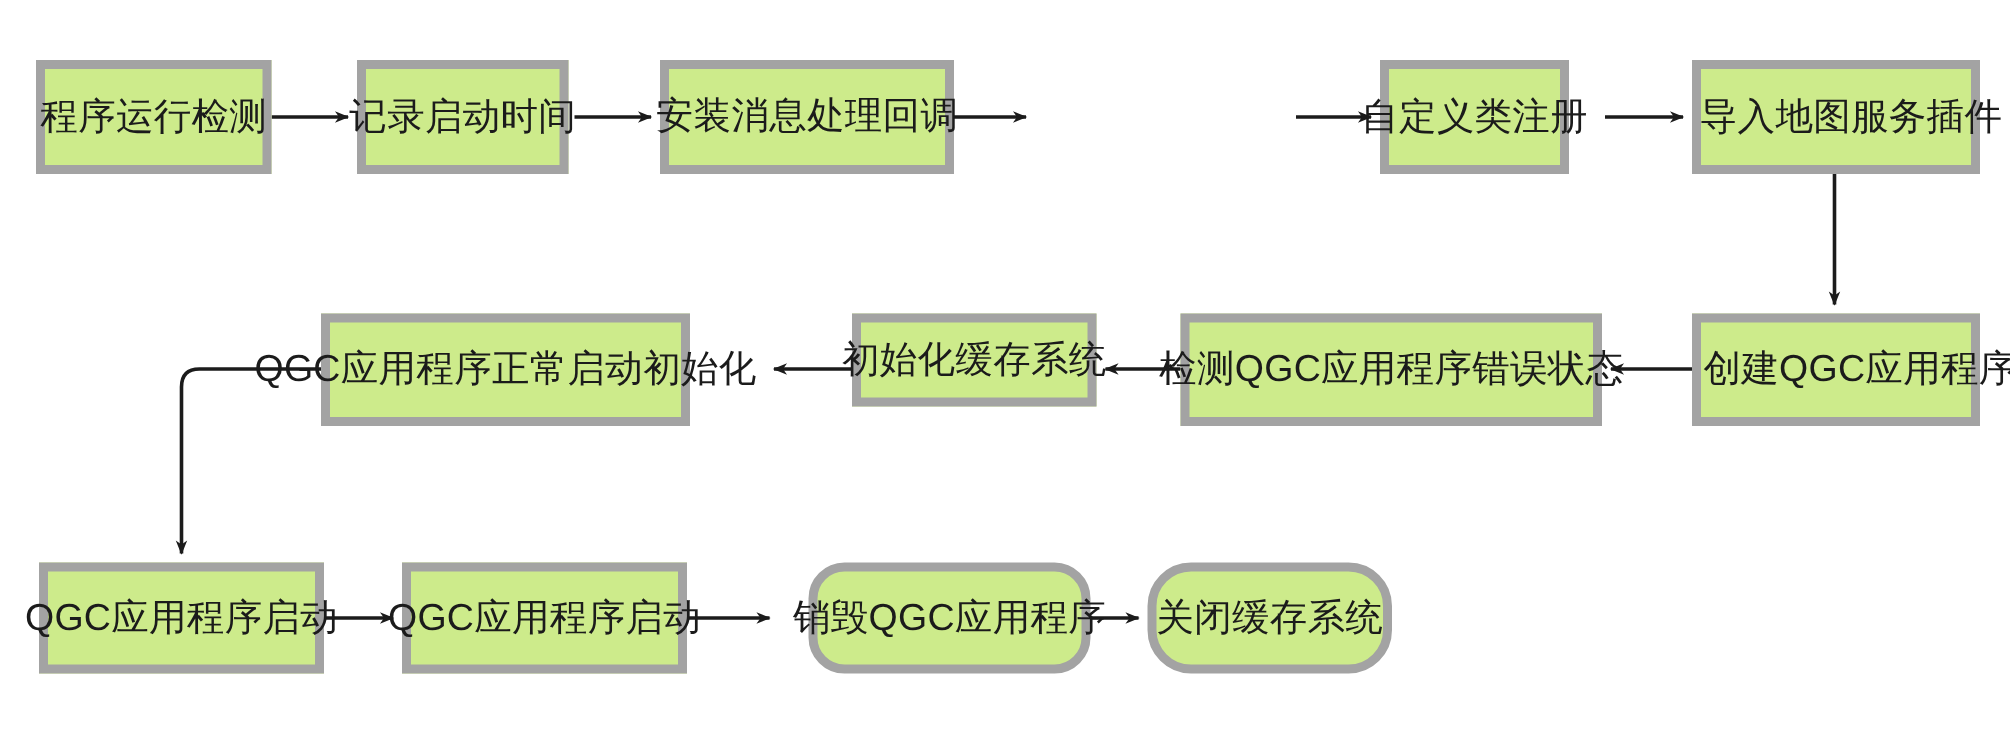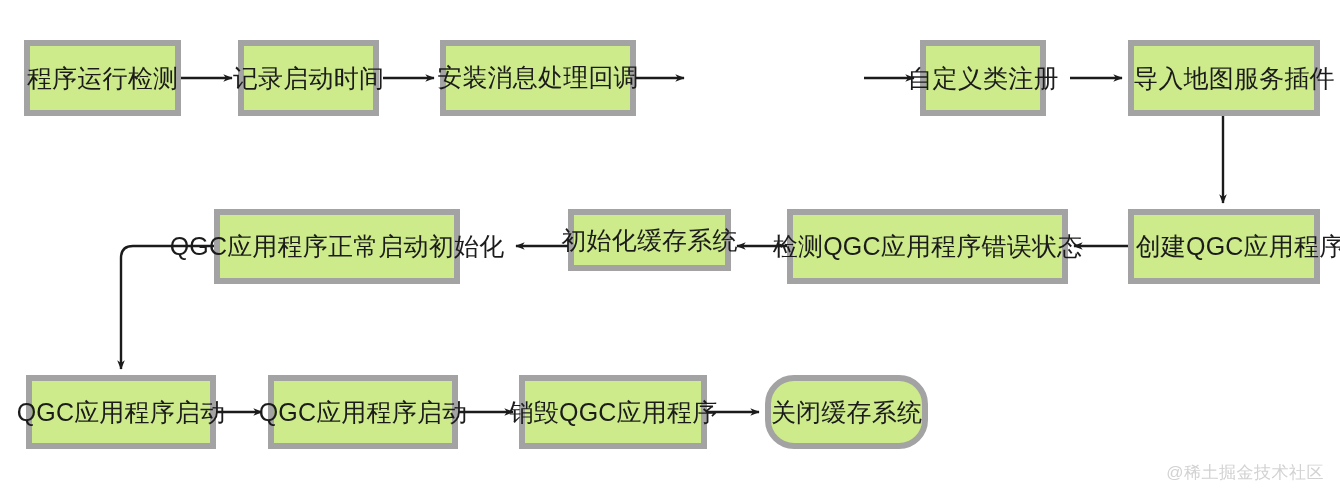--- a/index.html
+++ b/index.html
@@ -127,23 +127,22 @@
   </div>
 
   <div class="node" style="left:26px; top:375px; width:190px; height:74px;">
     <span>QGC应用程序启动</span>
   </div>
 
   <div class="node" style="left:268px; top:375px; width:190px; height:74px;">
     <span>QGC应用程序启动</span>
   </div>
 
-  <div class="node" style="left:519px; top:375px; width:188px; height:74px;">
+  <div class="node" style="left:539px; top:375px; width:188px; height:74px;border-radius:24px;">
     <span>销毁QGC应用程序</span>
   </div>
 
   <div class="node" style="left:765px; top:375px; width:163px; height:74px;border-radius:29px;">
     <span>关闭缓存系统</span>
   </div>
 
-  <div class="watermark">@稀土掘金技术社区</div>
 
 </div>
 
 </body></html>

